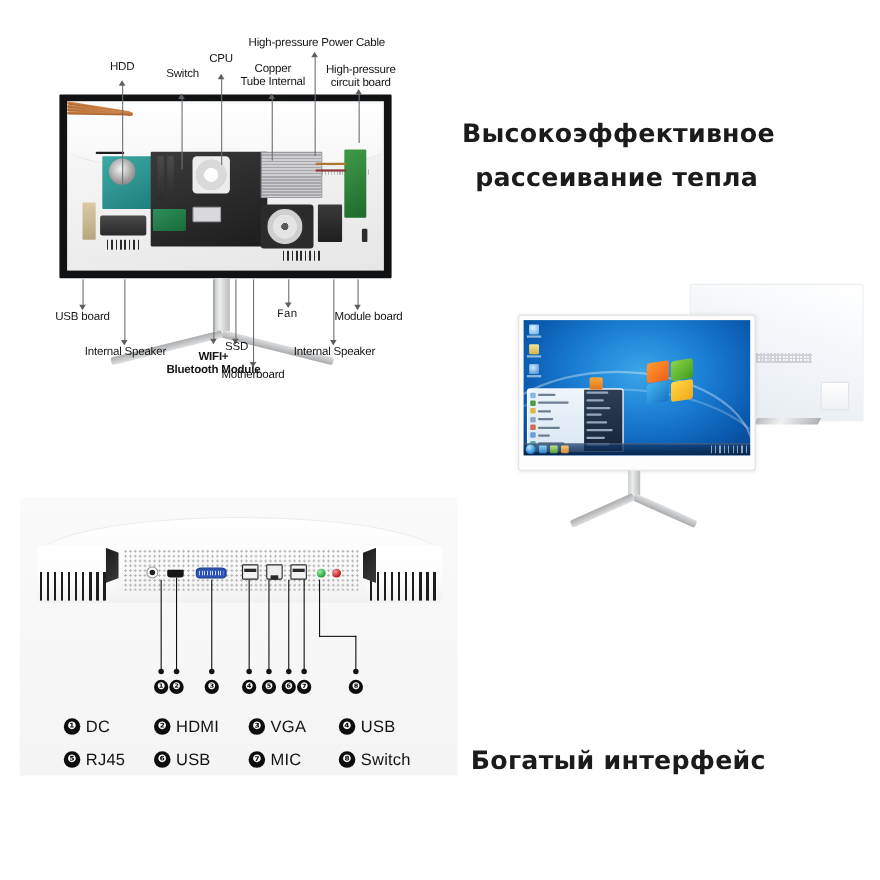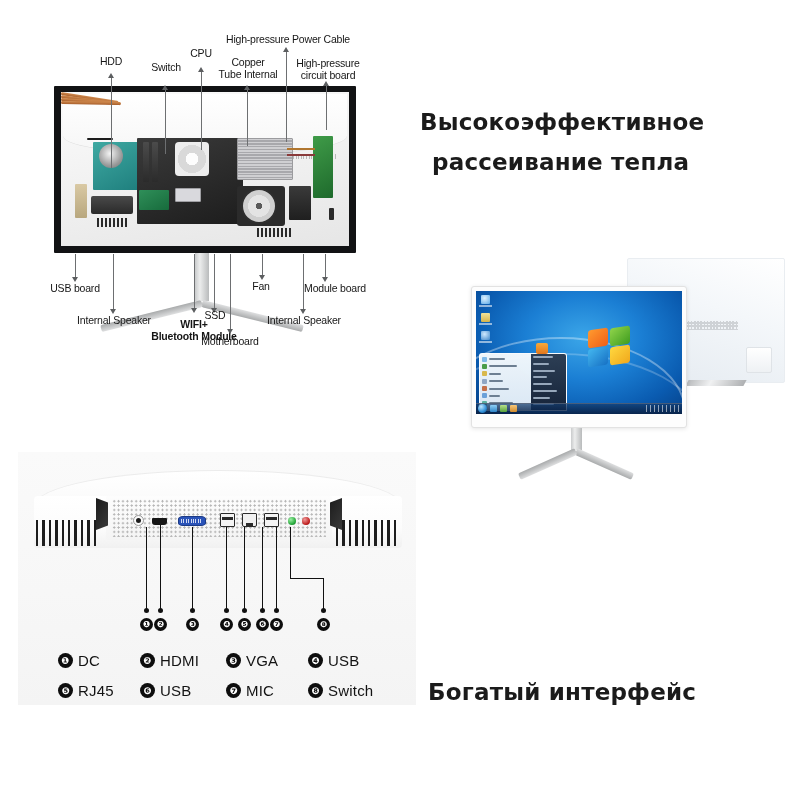--- a/index.html
+++ b/index.html
@@ -402,21 +402,21 @@
   <div class="leader" style="left:214px; top:254px; height:55px;"></div>
   <div class="arrow-down" style="left:211px; top:308px;"></div>
   <div class="callout" style="left:198px; top:310px; width:34px;">SSD</div>
 
   <div class="leader" style="left:230px; top:254px; height:76px;"></div>
   <div class="arrow-down" style="left:227px; top:329px;"></div>
   <div class="callout" style="left:194px; top:336px; width:72px;">Motherboard</div>
 
   <div class="leader" style="left:262px; top:254px; height:22px;"></div>
   <div class="arrow-down" style="left:259px; top:275px;"></div>
-  <div class="callout" style="left:244px; top:281px; width:34px;">Fan</div>
+  <div class="callout" style="left:244px; top:281px; width:34px;font-family:Liberation Mono, monospace;">Fan</div>
 
   <div class="leader" style="left:325px; top:254px; height:24px;"></div>
   <div class="arrow-down" style="left:322px; top:277px;"></div>
   <div class="callout" style="left:296px; top:283px; width:78px;">Module board</div>
 
   <div class="leader" style="left:303px; top:254px; height:56px;"></div>
   <div class="arrow-down" style="left:300px; top:309px;"></div>
   <div class="callout" style="left:258px; top:315px; width:92px;">Internal Speaker</div>
 
   <div class="ru-head" style="left:432px; top:142px;">рассеивание тепла</div>

